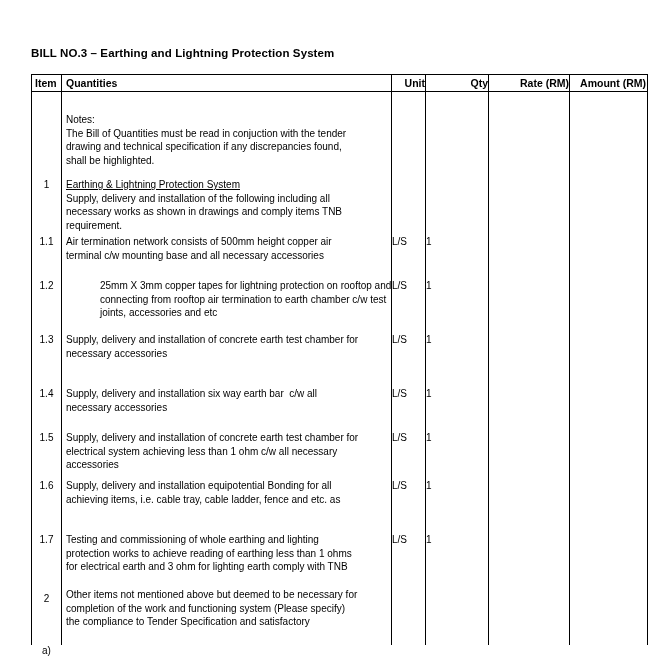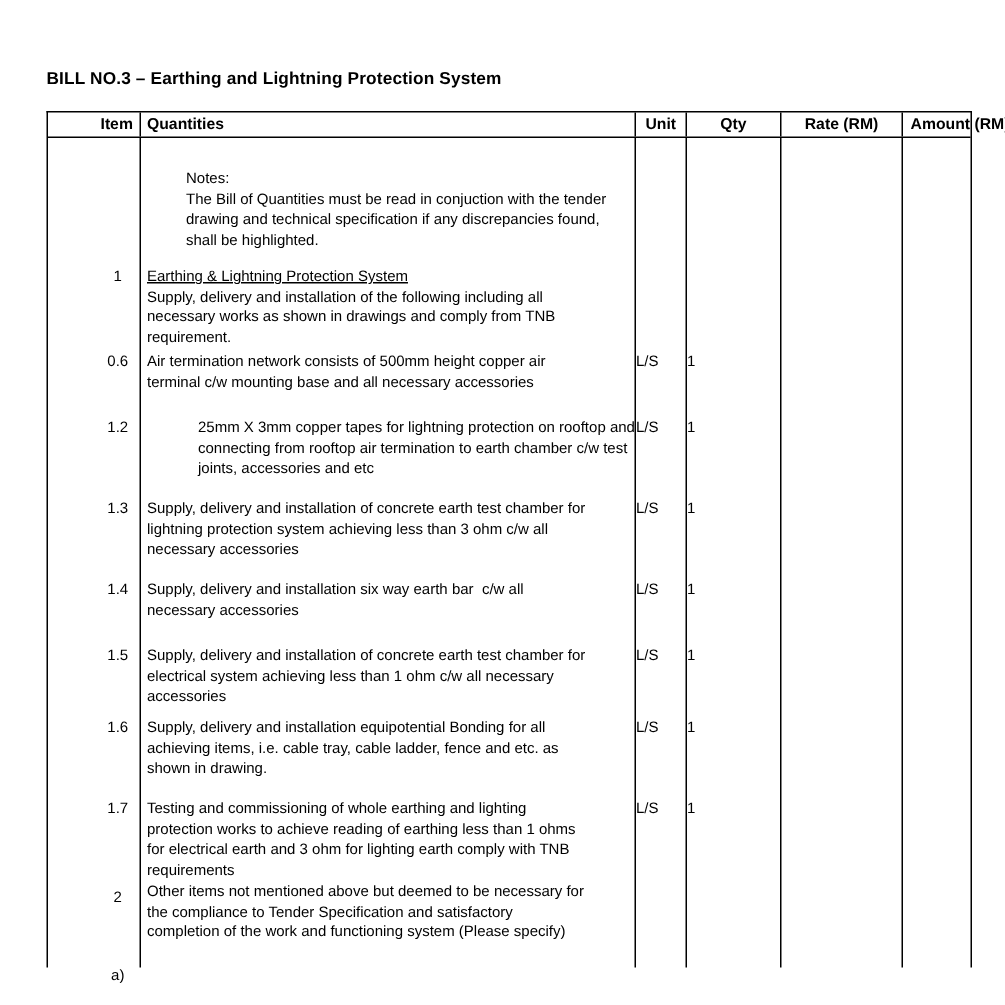--- a/index.html
+++ b/index.html
@@ -53,21 +53,21 @@
     display: flex;
     border-bottom: 1.6px solid #000;
     height: 16px;
   }
   .thead .cell {
     font-size: 10.5px;
     font-weight: bold;
     line-height: 16px;
     box-sizing: border-box;
     border-right: 1.6px solid #000;
-    text-align: center;
+    text-align: right;
     white-space: nowrap;
     overflow: hidden;
   }
   .thead .cell:last-child { border-right: none; }
   .thead .c-item { padding-left: 3px; text-align: left; }
   .thead .c-desc { padding-left: 4px; text-align: left; }
 
   
   .tbody {
     display: flex;
@@ -76,21 +76,21 @@
   }
   .tbody > .col {
     box-sizing: border-box;
     border-right: 1.2px solid #000;
     position: relative;
     height: 100%;
   }
   .tbody > .col:last-child { border-right: none; }
 
   
-  .c-item   { width: 30px;  min-width: 30px; margin-left: 32px; }
+  .c-item   { width: 30px;  min-width: 30px; }
   .c-desc   { width: 330px; min-width: 330px; }
   .c-unit   { width: 34px;  min-width: 34px; }
   .c-qty    { width: 63px;  min-width: 63px; }
   .c-rate   { width: 81px;  min-width: 81px; }
   .c-amount { width: 76px;  min-width: 76px; }
 
   
   .blk {
     position: absolute;
     font-size: 10px;
@@ -130,81 +130,78 @@
       <div class="cell c-desc">Quantities</div>
       <div class="cell c-unit">Unit</div>
       <div class="cell c-qty">Qty</div>
       <div class="cell c-rate">Rate (RM)</div>
       <div class="cell c-amount">Amount (RM)</div>
     </div>
 
     <div class="tbody">
       <div class="col col-item c-item">
           <div class="blk" style="top: 86px;">1</div>
-          <div class="blk" style="top: 143px;">0.6</div>
+          <div class="blk" style="top: 143px;">1.1</div>
           <div class="blk" style="top: 187px;">1.2</div>
           <div class="blk" style="top: 241px;">1.3</div>
           <div class="blk" style="top: 295px;">1.4</div>
           <div class="blk" style="top: 339px;">1.5</div>
           <div class="blk" style="top: 387px;">1.6</div>
           <div class="blk" style="top: 441px;">1.7</div>
           <div class="blk" style="top: 500px;">2</div>
           <div class="blk" style="top: 552px;">a)</div>
         </div>
       <div class="col col-desc c-desc">
-          <div class="blk" style="top: 21px; margin-left: 26px;">
+          <div class="blk" style="top: 21px;">
             <span class="ln">Notes:</span>
             <span class="ln">The Bill of Quantities must be read in conjuction with the tender</span>
             <span class="ln">drawing and technical specification if any discrepancies found,</span>
             <span class="ln">shall be highlighted.</span>
           </div>
           <div class="blk" style="top: 86px;">
             <span class="ln under">Earthing &amp; Lightning Protection System</span>
             <span class="ln">Supply, delivery and installation of the following including all</span>
-            <span class="ln">necessary works as shown in drawings and comply from TNB</span>
+            <span class="ln">necessary works as shown in drawings and comply items TNB</span>
             <span class="ln">requirement.</span>
           </div>
           <div class="blk" style="top: 143px;">
             <span class="ln">Air termination network consists of 500mm height copper air</span>
             <span class="ln">terminal c/w mounting base and all necessary accessories</span>
           </div>
           <div class="blk" style="top: 187px; margin-left: 34px;">
             <span class="ln">25mm X 3mm copper tapes for lightning protection on rooftop and</span>
             <span class="ln">connecting from rooftop air termination to earth chamber c/w test</span>
             <span class="ln">joints, accessories and etc</span>
           </div>
           <div class="blk" style="top: 241px;">
             <span class="ln">Supply, delivery and installation of concrete earth test chamber for</span>
-            <span class="ln">lightning protection system achieving less than 3 ohm c/w all</span>
             <span class="ln">necessary accessories</span>
           </div>
           <div class="blk" style="top: 295px;">
             <span class="ln">Supply, delivery and installation six way earth bar  c/w all</span>
             <span class="ln">necessary accessories</span>
           </div>
           <div class="blk" style="top: 339px;">
             <span class="ln">Supply, delivery and installation of concrete earth test chamber for</span>
             <span class="ln">electrical system achieving less than 1 ohm c/w all necessary</span>
             <span class="ln">accessories</span>
           </div>
           <div class="blk" style="top: 387px;">
             <span class="ln">Supply, delivery and installation equipotential Bonding for all</span>
             <span class="ln">achieving items, i.e. cable tray, cable ladder, fence and etc. as</span>
-            <span class="ln">shown in drawing.</span>
           </div>
           <div class="blk" style="top: 441px;">
             <span class="ln">Testing and commissioning of whole earthing and lighting</span>
             <span class="ln">protection works to achieve reading of earthing less than 1 ohms</span>
             <span class="ln">for electrical earth and 3 ohm for lighting earth comply with TNB</span>
-            <span class="ln">requirements</span>
           </div>
           <div class="blk" style="top: 496px;">
             <span class="ln">Other items not mentioned above but deemed to be necessary for</span>
+            <span class="ln">completion of the work and functioning system (Please specify)</span>
             <span class="ln">the compliance to Tender Specification and satisfactory</span>
-            <span class="ln">completion of the work and functioning system (Please specify)</span>
           </div>
         </div>
       <div class="col col-unit c-unit">
           <div class="blk" style="top: 143px;">L/S</div>
           <div class="blk" style="top: 187px;">L/S</div>
           <div class="blk" style="top: 241px;">L/S</div>
           <div class="blk" style="top: 295px;">L/S</div>
           <div class="blk" style="top: 339px;">L/S</div>
           <div class="blk" style="top: 387px;">L/S</div>
           <div class="blk" style="top: 441px;">L/S</div>

